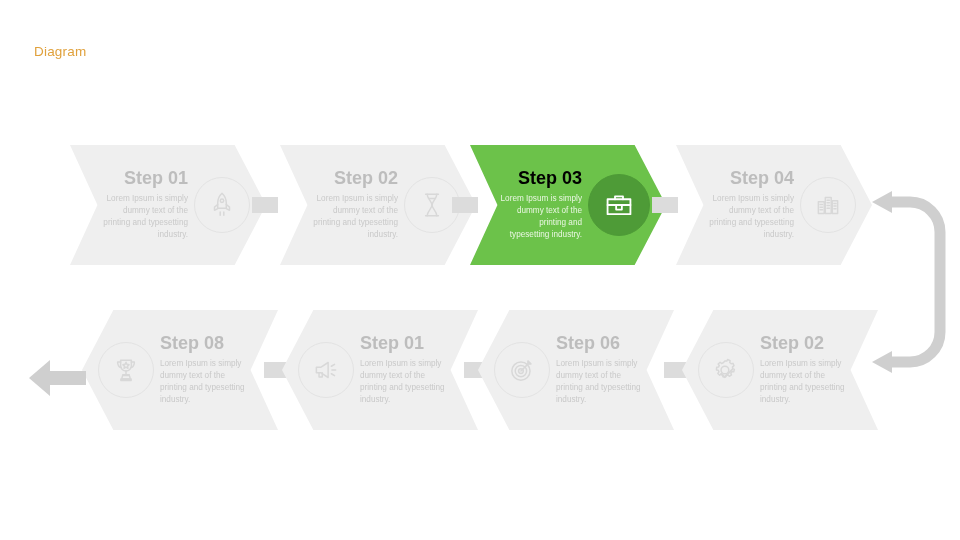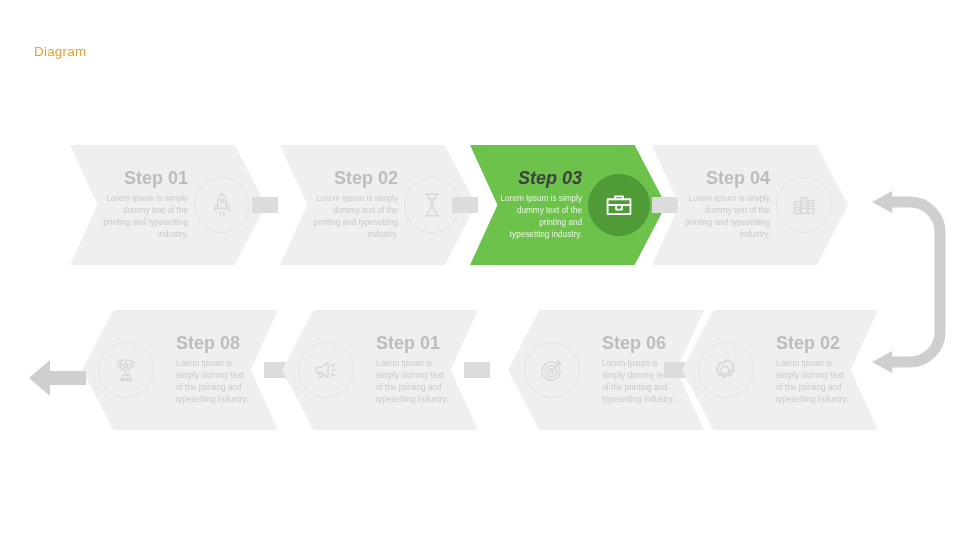--- a/index.html
+++ b/index.html
@@ -40,34 +40,34 @@
   
   .chev.left {
     clip-path: polygon(16% 0, 100% 0, 86% 50%, 100% 100%, 16% 100%, 0 50%);
   }
 
   .chev-inner {
     position: absolute; inset: 0;
     display: flex; align-items: center;
   }
   .chev.right .chev-inner { padding: 0 16px 0 30px; }
-  .chev.left  .chev-inner { padding: 0 28px 0 16px; gap: 16px; }
+  .chev.left  .chev-inner { padding: 0 28px 0 16px; }
 
   .txtblock { flex: 1 1 auto; min-width: 0; }
   .chev.right .txtblock { text-align: right; padding-right: 6px; }
   .chev.left  .txtblock { text-align: left;  padding-left: 6px; }
 
   .step-title {
     font-size: 18px; font-weight: bold; color: #bdbdbd;
     line-height: 1.1; margin-bottom: 4px; white-space: nowrap;
   }
   .step-desc {
     font-size: 8.2px; color: #c9c9c9; line-height: 1.45;
   }
-  .chev.dark .step-title { color: #404040; font-style: italic; }
+  .chev.dark .step-title { color: #000000; }
   .chev.dark .step-desc  { color: #eaf7e3; }
 
   .icon-wrap {
     flex: 0 0 auto; width: 56px; height: 56px; border-radius: 50%;
     border: 1px solid #e2e2e2;
     display: flex; align-items: center; justify-content: center;
   }
   .chev.dark .icon-wrap {
     width: 62px; height: 62px;
     background: #4e9b37; border-color: #4e9b37;
@@ -152,21 +152,21 @@
               <rect x="11.5" y="14" width="5" height="4"></rect>
               <path d="M4 14h7.5M16.5 14H24"></path>
             </g>
           </svg>
         </div>
       </div>
     </div>
 
     <div class="tab" style="left:652px"></div>
 
-    <div class="chev right" style="left:652px">
+    <div class="chev right" style="left:676px">
       <div class="chev-inner">
         <div class="txtblock">
           <div class="step-title">Step 04</div>
           <div class="step-desc">Lorem Ipsum is simply dummy text of the printing and typesetting industry.</div>
         </div>
         <div class="icon-wrap">
           <svg width="30" height="30" viewBox="0 0 28 28">
             <g class="ico">
               <rect x="5" y="11" width="5.5" height="11"></rect>
               <rect x="11.5" y="7" width="5.5" height="15"></rect>
@@ -227,21 +227,21 @@
         </div>
         <div class="txtblock">
           <div class="step-title">Step 01</div>
           <div class="step-desc">Lorem Ipsum is simply dummy text of the printing and typesetting industry.</div>
         </div>
       </div>
     </div>
 
     <div class="tab" style="left:464px"></div>
 
-    <div class="chev left" style="left:508px">
+    <div class="chev left" style="left:478px">
       <div class="chev-inner">
         <div class="icon-wrap">
           <svg width="30" height="30" viewBox="0 0 28 28">
             <g class="ico">
               <circle cx="13" cy="15" r="8.5"></circle>
               <circle cx="13" cy="15" r="5.3"></circle>
               <circle cx="13" cy="15" r="2.2"></circle>
               <path d="M13 15l6.5-6.5"></path>
               <path d="M19.5 8.5V5.5l2.8 2.8h-3z"></path>
             </g>

